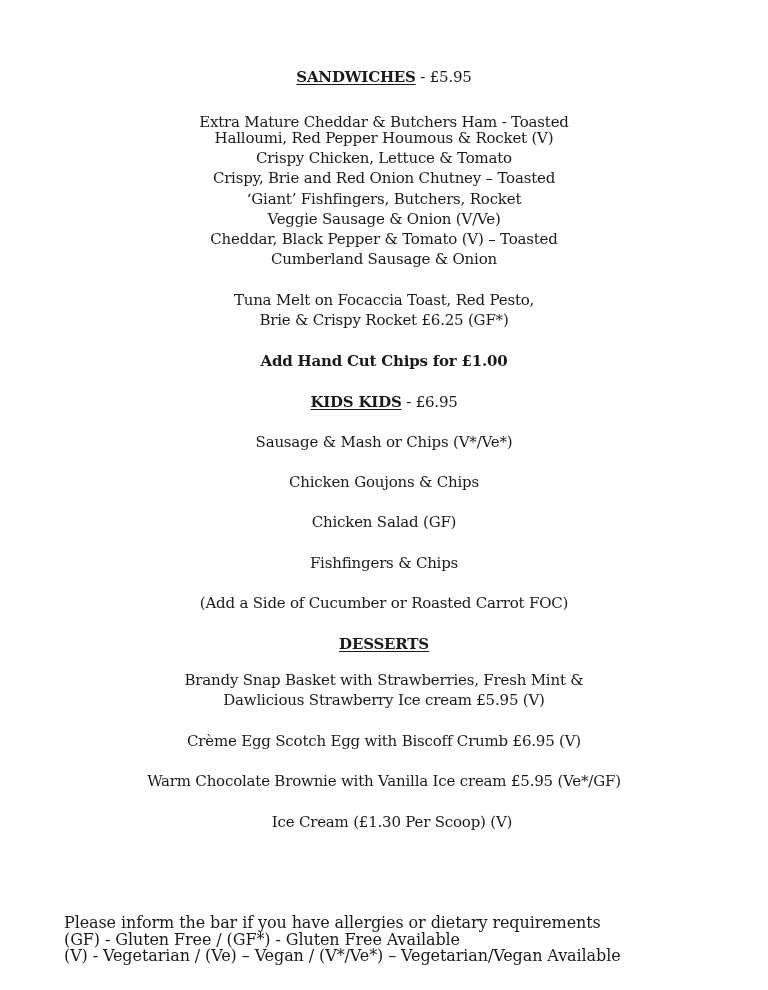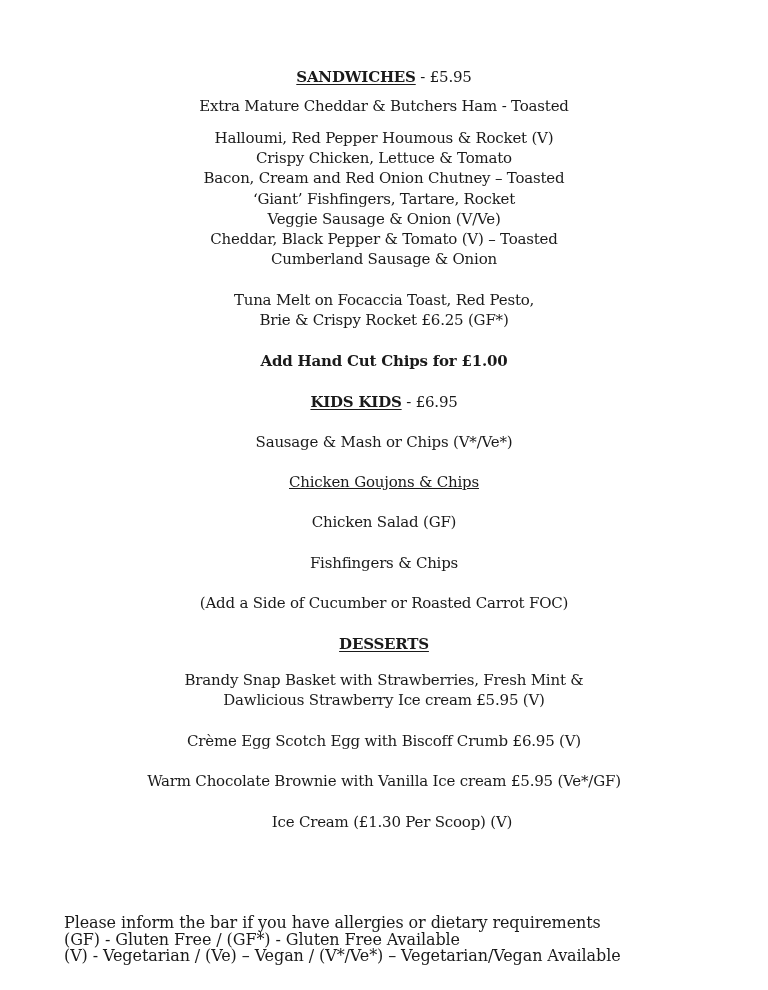--- a/index.html
+++ b/index.html
@@ -24,40 +24,40 @@
   </style>
 </head>
 <body>
 
 <div class="page">
 
   <div class="line" style="top:67px;">
     <span class="heading-title">SANDWICHES</span><span> - £5.95</span>
   </div>
 
-  <div class="line" style="top:96px;">Extra Mature Cheddar &amp; Butchers Ham - Toasted</div>
+  <div class="line" style="top:112px;">Extra Mature Cheddar &amp; Butchers Ham - Toasted</div>
   <div class="line" style="top:128px;">Halloumi, Red Pepper Houmous &amp; Rocket (V)</div>
   <div class="line" style="top:148px;">Crispy Chicken, Lettuce &amp; Tomato</div>
-  <div class="line" style="top:168px;">Bacon, Cream and Red Onion Chutney – Toasted</div>
-  <div class="line" style="top:189px;">‘Giant’ Fishfingers, Tartare, Rocket</div>
+  <div class="line" style="top:168px;">Crispy, Brie and Red Onion Chutney – Toasted</div>
+  <div class="line" style="top:189px;">‘Giant’ Fishfingers, Butchers, Rocket</div>
   <div class="line" style="top:209px;">Veggie Sausage &amp; Onion (V/Ve)</div>
   <div class="line" style="top:229px;">Cheddar, Black Pepper &amp; Tomato (V) – Toasted</div>
   <div class="line" style="top:249px;">Cumberland Sausage &amp; Onion</div>
 
   <div class="line" style="top:290px;">Tuna Melt on Focaccia Toast, Red Pesto,</div>
   <div class="line" style="top:310px;">Brie &amp; Crispy Rocket £6.25 (GF*)</div>
 
   <div class="line bold" style="top:351px;">Add Hand Cut Chips for £1.00</div>
 
   <div class="line" style="top:392px;">
     <span class="heading-title">KIDS KIDS</span><span> - £6.95</span>
   </div>
 
   <div class="line" style="top:432px;">Sausage &amp; Mash or Chips (V*/Ve*)</div>
-  <div class="line" style="top:472px;text-decoration:underline;">Chicken Goujons &amp; Chips</div>
+  <div class="line" style="top:472px;">Chicken Goujons &amp; Chips</div>
   <div class="line" style="top:512px;">Chicken Salad (GF)</div>
   <div class="line" style="top:553px;">Fishfingers &amp; Chips</div>
   <div class="line" style="top:593px;">(Add a Side of Cucumber or Roasted Carrot FOC)</div>
 
   <div class="line" style="top:634px;">
     <span class="heading-title">DESSERTS</span>
   </div>
 
   <div class="line" style="top:670px;">Brandy Snap Basket with Strawberries, Fresh Mint &amp;</div>
   <div class="line" style="top:690px;">Dawlicious Strawberry Ice cream £5.95 (V)</div>

